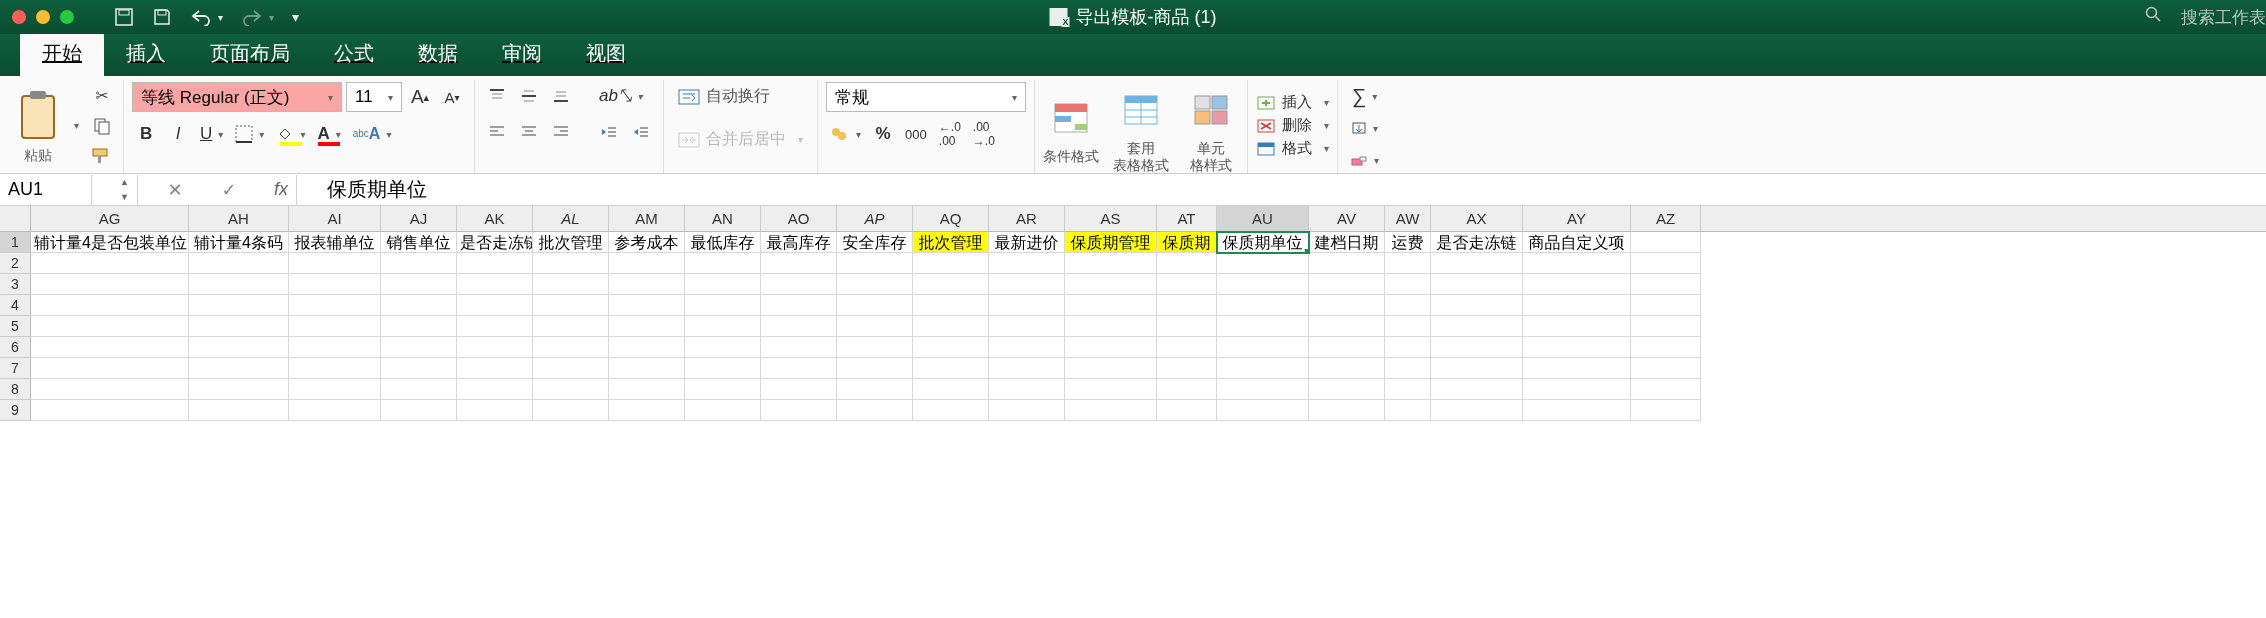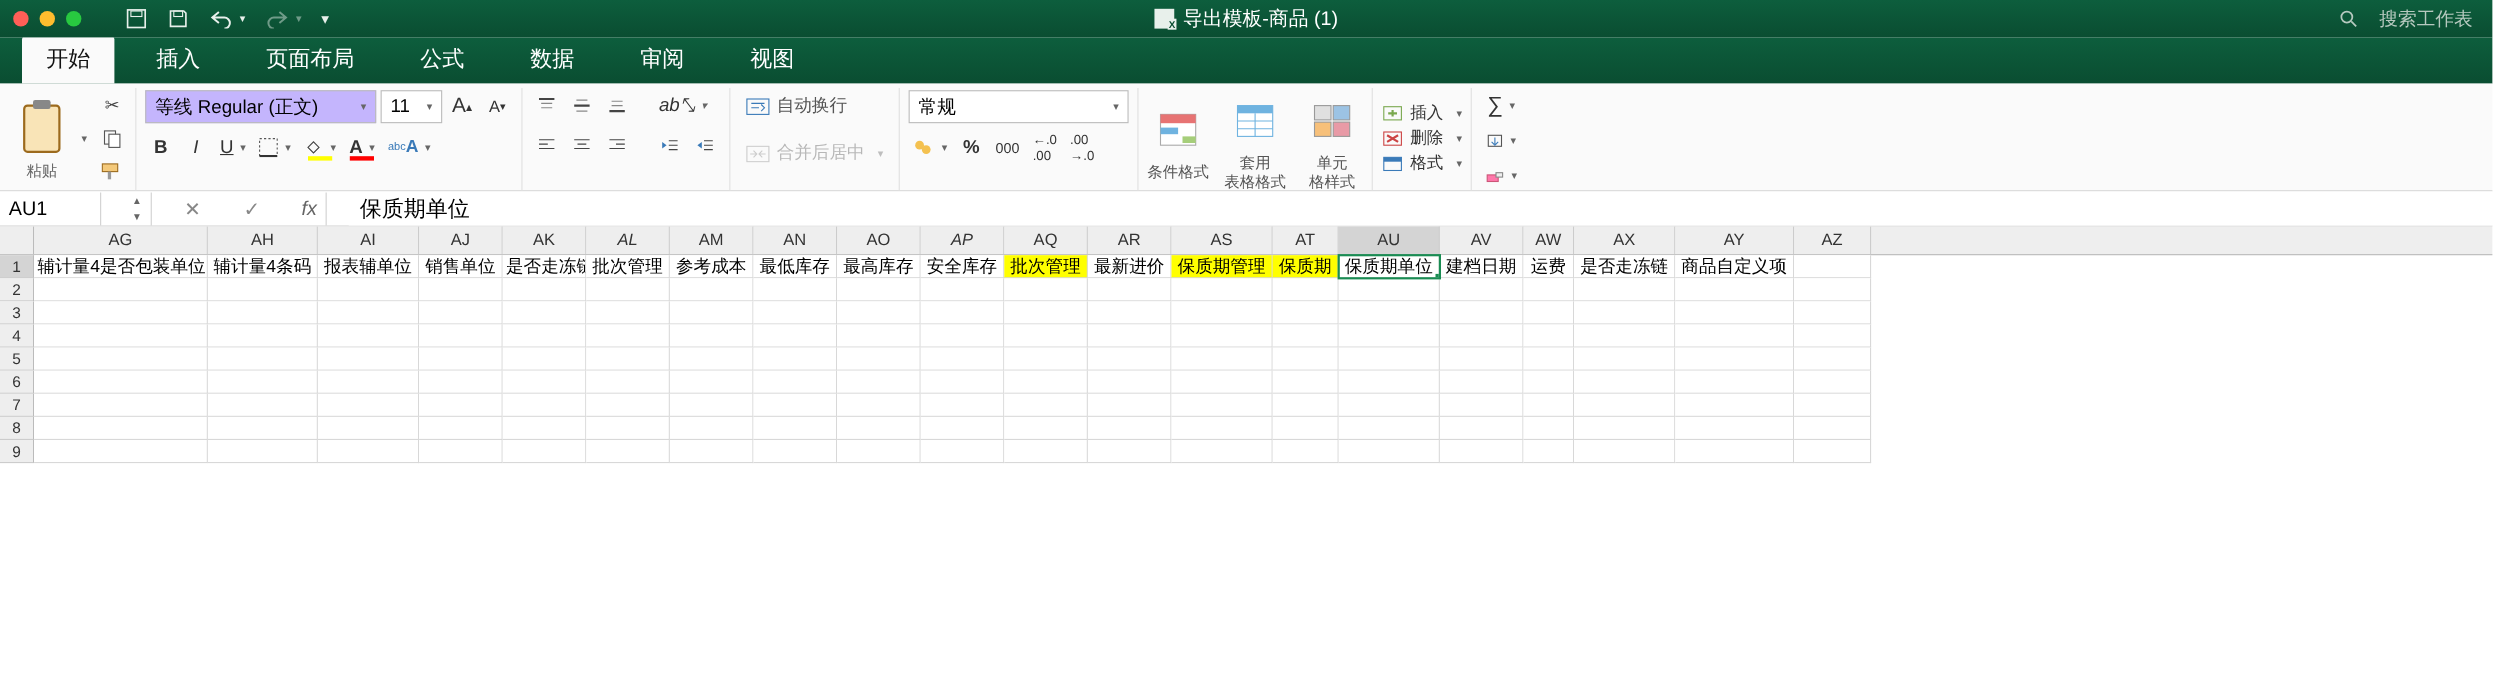--- a/index.html
+++ b/index.html
@@ -8,36 +8,36 @@
 .titlebar { height: 34px; background: linear-gradient(#0d5e3d,#0a4d31); display: flex; align-items: center; color: #fff; position: relative; }
 .traffic { display: flex; gap: 10px; margin-left: 12px; }
 .tl { width: 14px; height: 14px; border-radius: 50%; }
 .tl.r { background: #ff5f57; } .tl.y { background: #ffbd2e; } .tl.g { background: #28c940; }
 .qat { display: flex; gap: 18px; margin-left: 40px; align-items: center; font-size: 18px; color: #e8f0eb; }
 .qat-btn { cursor: pointer; display: inline-flex; align-items: center; }
 .qat-btn.disabled { opacity: 0.45; }
 .title-center { position: absolute; left: 50%; transform: translateX(-50%); font-size: 18px; display: flex; align-items: center; gap: 8px; }
 .doc-icon { width: 18px; height: 18px; background: #e8f0eb; display: inline-block; position: relative; }
 .doc-icon:after { content: "X"; position: absolute; bottom: -1px; right: -2px; font-size: 9px; font-weight: bold; color: #0a4d31; background: #e8f0eb; padding: 0 1px; }
-.search { margin-left: auto; margin-right: 18px; display: flex; align-items: center; gap: 20px; color: #b6c9bf; font-size: 17px; }
-
-.tabs { height: 42px; background: linear-gradient(#0d5e3d,#0a4d31); display: flex; align-items: flex-end; padding-left: 20px; gap: 16px; }
+.search { margin-left: auto; display: flex; align-items: flex-start; gap: 20px; color: #b6c9bf; font-size: 17px; }
+
+.tabs { height: 42px; background: linear-gradient(#0d5e3d,#0a4d31); display: flex; align-items: flex-end; padding-left: 20px; gap: 0; text-decoration: underline; }
 .tab { padding: 8px 22px 9px; font-size: 20px; color: #fff; cursor: pointer; }
 .tab.active { background: #fafafa; color: #111; border-radius: 4px 4px 0 0; }
 
 .ribbon { height: 98px; background: #fafafa; border-bottom: 1px solid #d0d0d0; display: flex; align-items: stretch; padding: 4px 6px 0; }
 .group { display: flex; flex-direction: column; align-items: center; padding: 2px 8px 4px; border-right: 1px solid #e0e0e0; }
 .group-row { display: flex; align-items: center; gap: 6px; flex: 1; }
 .group-label { font-size: 14px; color: #666; margin-top: 0; }
 .big-btn { width: 48px; height: 60px; display: flex; align-items: center; justify-content: center; cursor: pointer; }
 .paste-icon { width: 34px; height: 44px; border: 2px solid #9c6a1d; border-radius: 4px; background: #f9e4b7; position: relative; }
 .paste-icon:before { content: ""; position: absolute; top: -6px; left: 50%; transform: translateX(-50%); width: 16px; height: 8px; background: #888; border-radius: 2px; }
 .mini-col { display: flex; flex-direction: column; gap: 6px; margin-left: 4px; }
 .mini-btn { width: 26px; height: 24px; display: flex; align-items: center; justify-content: center; cursor: pointer; font-size: 16px; color: #444; }
-.font-sel { height: 30px; border: 1px solid #bbb; background: #c4b5fd; font-size: 17px; padding: 0 8px; min-width: 210px; cursor: pointer; display: flex; align-items: center; justify-content: space-between; }
+.font-sel { height: 30px; border: 1px solid #bbb; background: #fca5a5; font-size: 17px; padding: 0 8px; min-width: 210px; cursor: pointer; display: flex; align-items: center; justify-content: space-between; }
 .size-sel { height: 30px; border: 1px solid #bbb; background: #fff; font-size: 17px; padding: 0 8px; width: 56px; cursor: pointer; display: flex; align-items: center; justify-content: space-between; }
 .caret { font-size: 10px; color: #666; margin-left: 6px; }
 .rb-btn { min-width: 28px; height: 28px; display: inline-flex; align-items: center; justify-content: center; cursor: pointer; font-size: 17px; color: #333; padding: 0 4px; }
 .rb-btn .u { text-decoration: underline; }
 .rb-btn.hilite:after { content:""; display:block; width:22px; height:4px; background:#ffff00; position:absolute; bottom:2px; }
 .rb-btn { position: relative; }
 .rb-btn.fontcol:after { content:""; display:block; width:22px; height:4px; background:#ff0000; position:absolute; bottom:2px; }
 .group-cols { display: flex; flex-direction: column; gap: 8px; }
 .hrow { display: flex; gap: 4px; align-items: center; }
 .wrap { display:flex; align-items:center; gap:6px; color:#555; font-size:16px; cursor:pointer; padding:4px 6px;}

